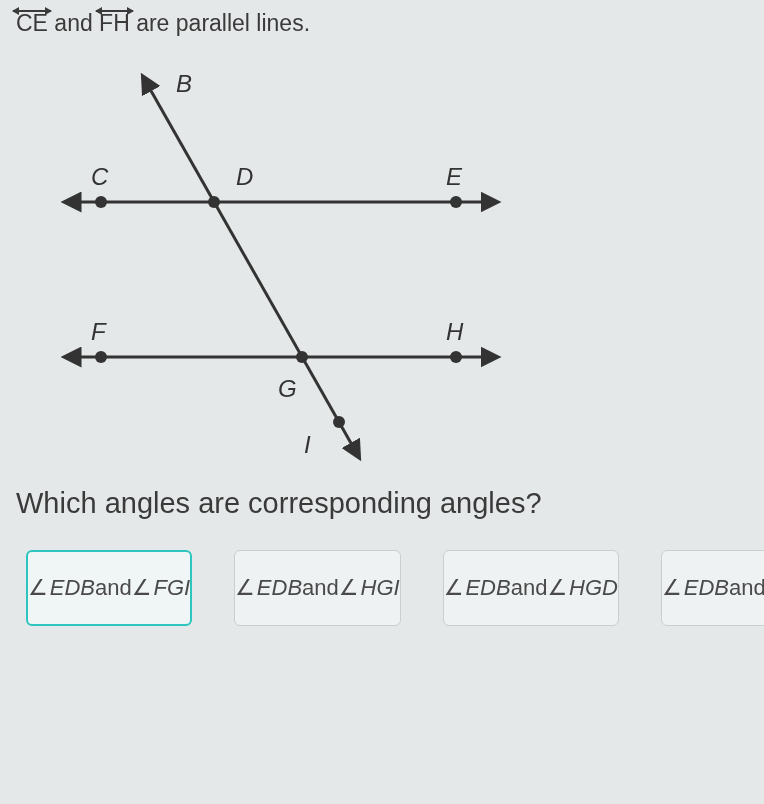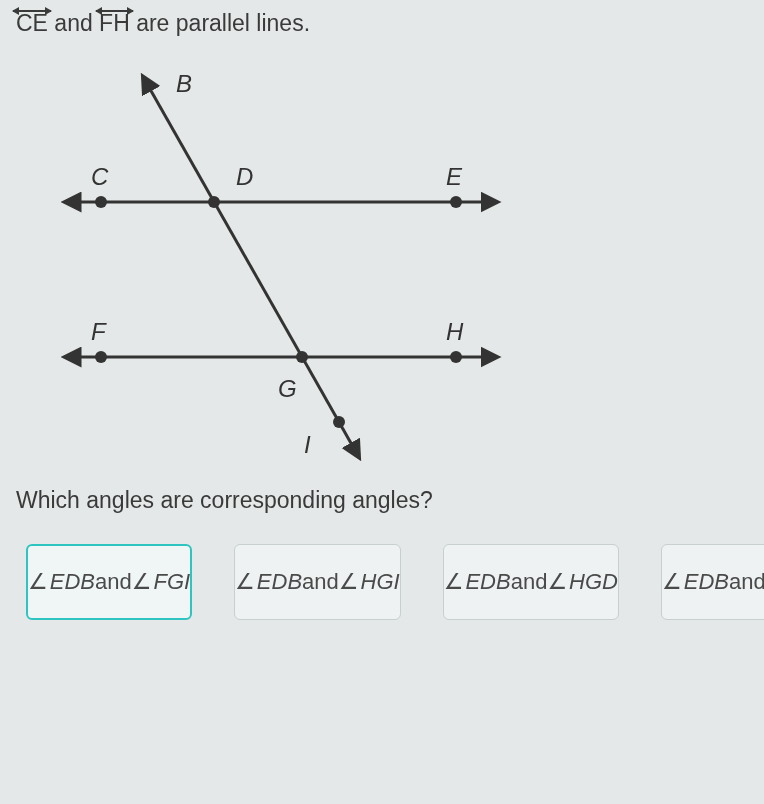--- a/index.html
+++ b/index.html
@@ -60,21 +60,21 @@
       height: 0;
       border-right: 7px solid #3a3a3a;
       border-top: 4px solid transparent;
       border-bottom: 4px solid transparent;
     }
     .diagram {
       display: block;
       margin: 10px auto 20px 30px;
     }
     .question {
-      font-size: 23px;
+      font-size: 29px;
       color: #3a3a3a;
       margin: 5px 0 30px 0;
     }
     .answers {
       display: grid;
       grid-template-columns: 1fr 1fr 1fr 1fr;
       gap: 26px 42px;
       padding: 0 10px;
     }
     .answer-btn {

